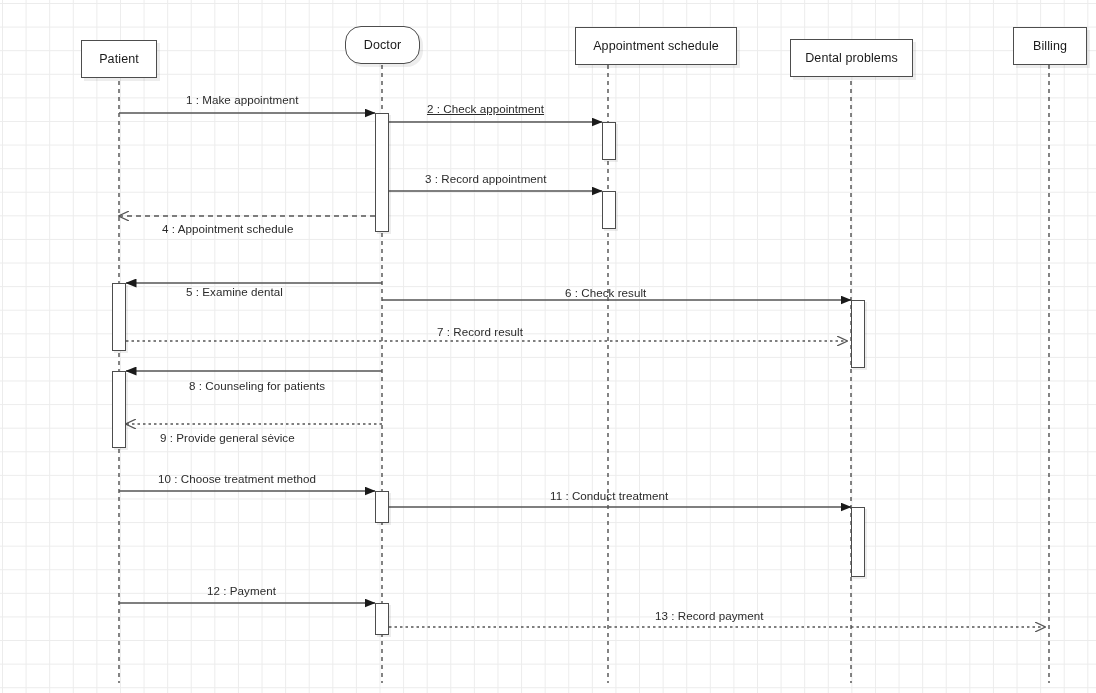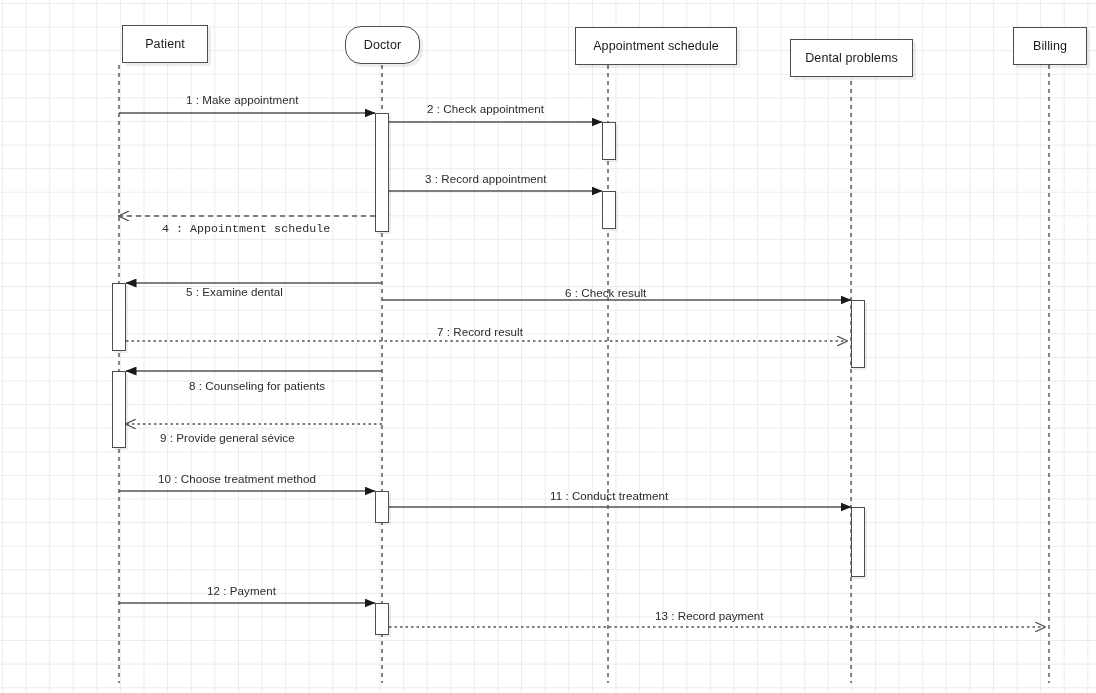--- a/index.html
+++ b/index.html
@@ -104,21 +104,21 @@
         <line x1="382" x2="126" y1="371" y2="371" stroke="#555555" stroke-width="1.5" marker-end="url(#arrow-filled-left)"></line>
         <line x1="382" x2="126" y1="424" y2="424" stroke="#555555" stroke-width="1.3" stroke-dasharray="2.5,3" marker-end="url(#arrow-open-left)"></line>
         <line x1="119" x2="375" y1="491" y2="491" stroke="#555555" stroke-width="1.5" marker-end="url(#arrow-filled-right)"></line>
         <line x1="389" x2="851" y1="507" y2="507" stroke="#555555" stroke-width="1.5" marker-end="url(#arrow-filled-right)"></line>
         <line x1="119" x2="375" y1="603" y2="603" stroke="#555555" stroke-width="1.5" marker-end="url(#arrow-filled-right)"></line>
         <line x1="389" x2="1045" y1="627" y2="627" stroke="#555555" stroke-width="1.3" stroke-dasharray="2.5,3" marker-end="url(#arrow-open-right)"></line>
       </g>
   </svg>
 
   <div id="lifeline-boxes">
-      <div class="lifeline-box" style="left: 81px; top: 25px; width: 86px; height: 38px; margin-left: 41px;">
+      <div class="lifeline-box" style="left: 81px; top: 40px; width: 76px; height: 38px;">
         <span>Patient</span>
       </div>
       <div class="lifeline-box" style="left: 345px; top: 26px; width: 75px; height: 38px; border-radius: 16px;">
         <span>Doctor</span>
       </div>
       <div class="lifeline-box" style="left: 527px; top: 27px; width: 162px; height: 38px; margin-left: 48px;">
         <span>Appointment schedule</span>
       </div>
       <div class="lifeline-box" style="left: 790px; top: 27px; width: 123px; height: 38px; margin-top: 12px;">
         <span>Dental problems</span>
@@ -133,23 +133,23 @@
       <div class="activation" style="left: 851px; top: 300px; width: 14px; height: 68px;"></div>
       <div class="activation" style="left: 112px; top: 371px; width: 14px; height: 77px;"></div>
       <div class="activation" style="left: 602px; top: 122px; width: 14px; height: 38px;"></div>
       <div class="activation" style="left: 602px; top: 191px; width: 14px; height: 38px;"></div>
       <div class="activation" style="left: 375px; top: 491px; width: 14px; height: 32px;"></div>
       <div class="activation" style="left: 851px; top: 507px; width: 14px; height: 70px;"></div>
       <div class="activation" style="left: 375px; top: 603px; width: 14px; height: 32px;"></div>
     </div>
   <div id="message-labels">
       <div class="msg-label" style="left: 186px; top: 93px;">1 : Make appointment</div>
-      <div class="msg-label" style="left: 427px; top: 102px;">2 : Check appointment</div>
+      <div class="msg-label" style="left: 427px; top: 102px; text-decoration: underline;">2 : Check appointment</div>
       <div class="msg-label" style="left: 425px; top: 172px;">3 : Record appointment</div>
-      <div class="msg-label" style="left: 162px; top: 222px; font-family: Liberation Mono, monospace;">4 : Appointment schedule</div>
+      <div class="msg-label" style="left: 162px; top: 222px;">4 : Appointment schedule</div>
       <div class="msg-label" style="left: 186px; top: 285px;">5 : Examine dental</div>
       <div class="msg-label" style="left: 565px; top: 286px;">6 : Check result</div>
       <div class="msg-label" style="left: 437px; top: 325px; text-align: center;">7 : Record result</div>
       <div class="msg-label" style="left: 189px; top: 379px;">8 : Counseling for patients</div>
       <div class="msg-label" style="left: 160px; top: 431px;">9 : Provide general sėvice</div>
       <div class="msg-label" style="left: 158px; top: 472px;">10 : Choose treatment method</div>
       <div class="msg-label" style="left: 550px; top: 489px;">11 : Conduct treatment</div>
       <div class="msg-label" style="left: 207px; top: 584px;">12 : Payment</div>
       <div class="msg-label" style="left: 655px; top: 609px; text-align: center;">13 : Record payment</div>
     </div>

